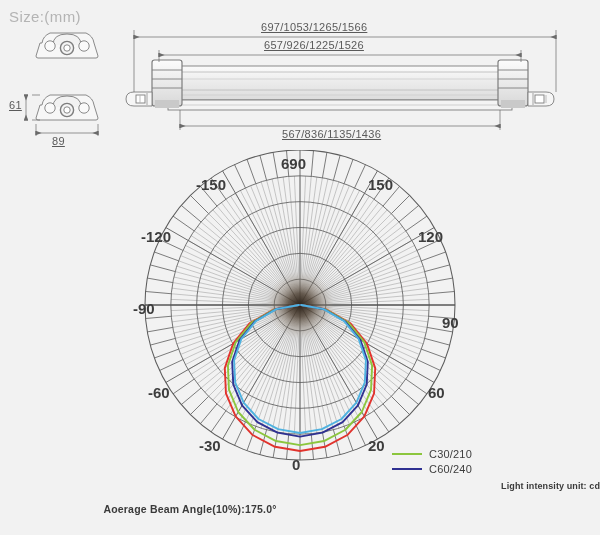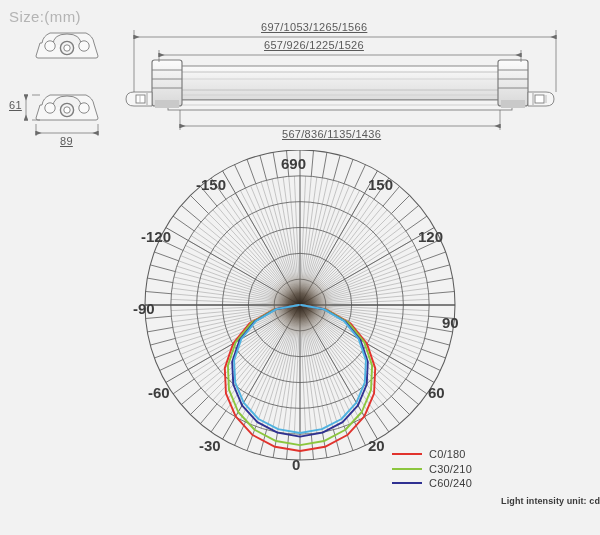--- a/index.html
+++ b/index.html
@@ -164,21 +164,21 @@
         <line x1="180" y1="110" x2="180" y2="130"></line>
         <line x1="500" y1="110" x2="500" y2="130"></line>
       </g>
     </g>
   </svg>
 
   <div class="lbl dimtext" style="left:261px;top:21px;">697/1053/1265/1566</div>
   <div class="lbl dimtext" style="left:264px;top:39px;">657/926/1225/1526</div>
   <div class="lbl dimtext" style="left:282px;top:128px;">567/836/1135/1436</div>
   <div class="lbl dimtext" style="left:9px;top:99px;">61</div>
-  <div class="lbl dimtext" style="left:60px;top:135px;">89</div>
+  <div class="lbl dimtext" style="left:52px;top:135px;">89</div>
 
   <svg id="polar" viewBox="0 0 390 340">
     <defs>
       <radialGradient id="hot" cx="0.5" cy="0.5" r="0.5">
         <stop offset="0" stop-color="#2b2118" stop-opacity="0.95"></stop>
         <stop offset="0.35" stop-color="#4a3a2a" stop-opacity="0.70"></stop>
         <stop offset="0.70" stop-color="#8a7a68" stop-opacity="0.30"></stop>
         <stop offset="1" stop-color="#b5a898" stop-opacity="0"></stop>
       </radialGradient>
     </defs>
@@ -422,26 +422,23 @@
   <div class="axis-lbl" style="left:141px;top:228px;">-120</div>
   <div class="axis-lbl" style="left:418px;top:228px;">120</div>
   <div class="axis-lbl" style="left:133px;top:300px;">-90</div>
   <div class="axis-lbl" style="left:442px;top:314px;">90</div>
   <div class="axis-lbl" style="left:148px;top:384px;">-60</div>
   <div class="axis-lbl" style="left:428px;top:384px;">60</div>
   <div class="axis-lbl" style="left:199px;top:437px;">-30</div>
   <div class="axis-lbl" style="left:368px;top:437px;">20</div>
   <div class="axis-lbl" style="left:292px;top:456px;">0</div>
 
+  <div id="caption">Aoerage Beam Angle(10%):175.0°</div>
 
   <div id="legend">
-    <div class="leg-row">
-      <span class="leg-swatch" style="border-top-color: rgb(225, 51, 45);"></span>
-      <span class="leg-text">C0/180</span>
-    </div>
     <div class="leg-row">
       <span class="leg-swatch" style="border-top-color: rgb(140, 198, 62);"></span>
       <span class="leg-text">C30/210</span>
     </div>
     <div class="leg-row">
       <span class="leg-swatch" style="border-top-color: rgb(47, 49, 146);"></span>
       <span class="leg-text">C60/240</span>
     </div>
     <div id="legend-unit">Light intensity unit: cd</div>
   </div>

